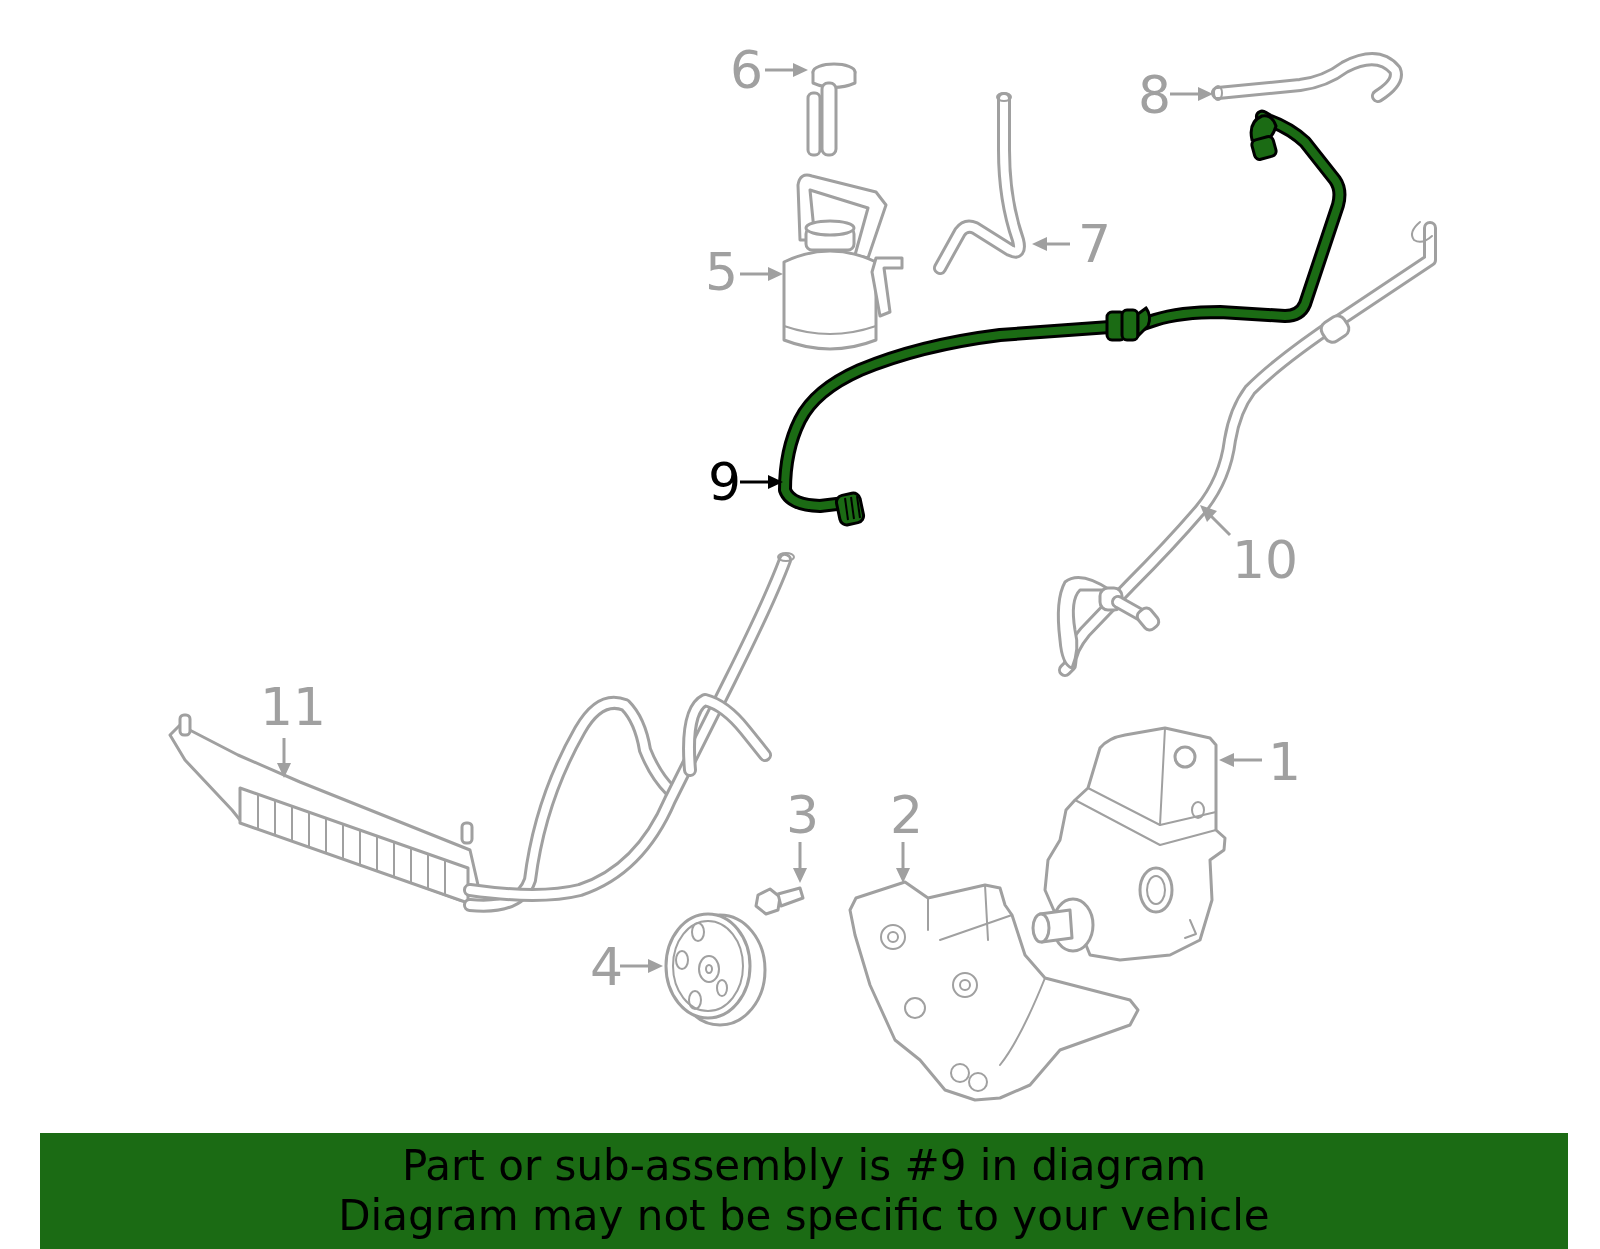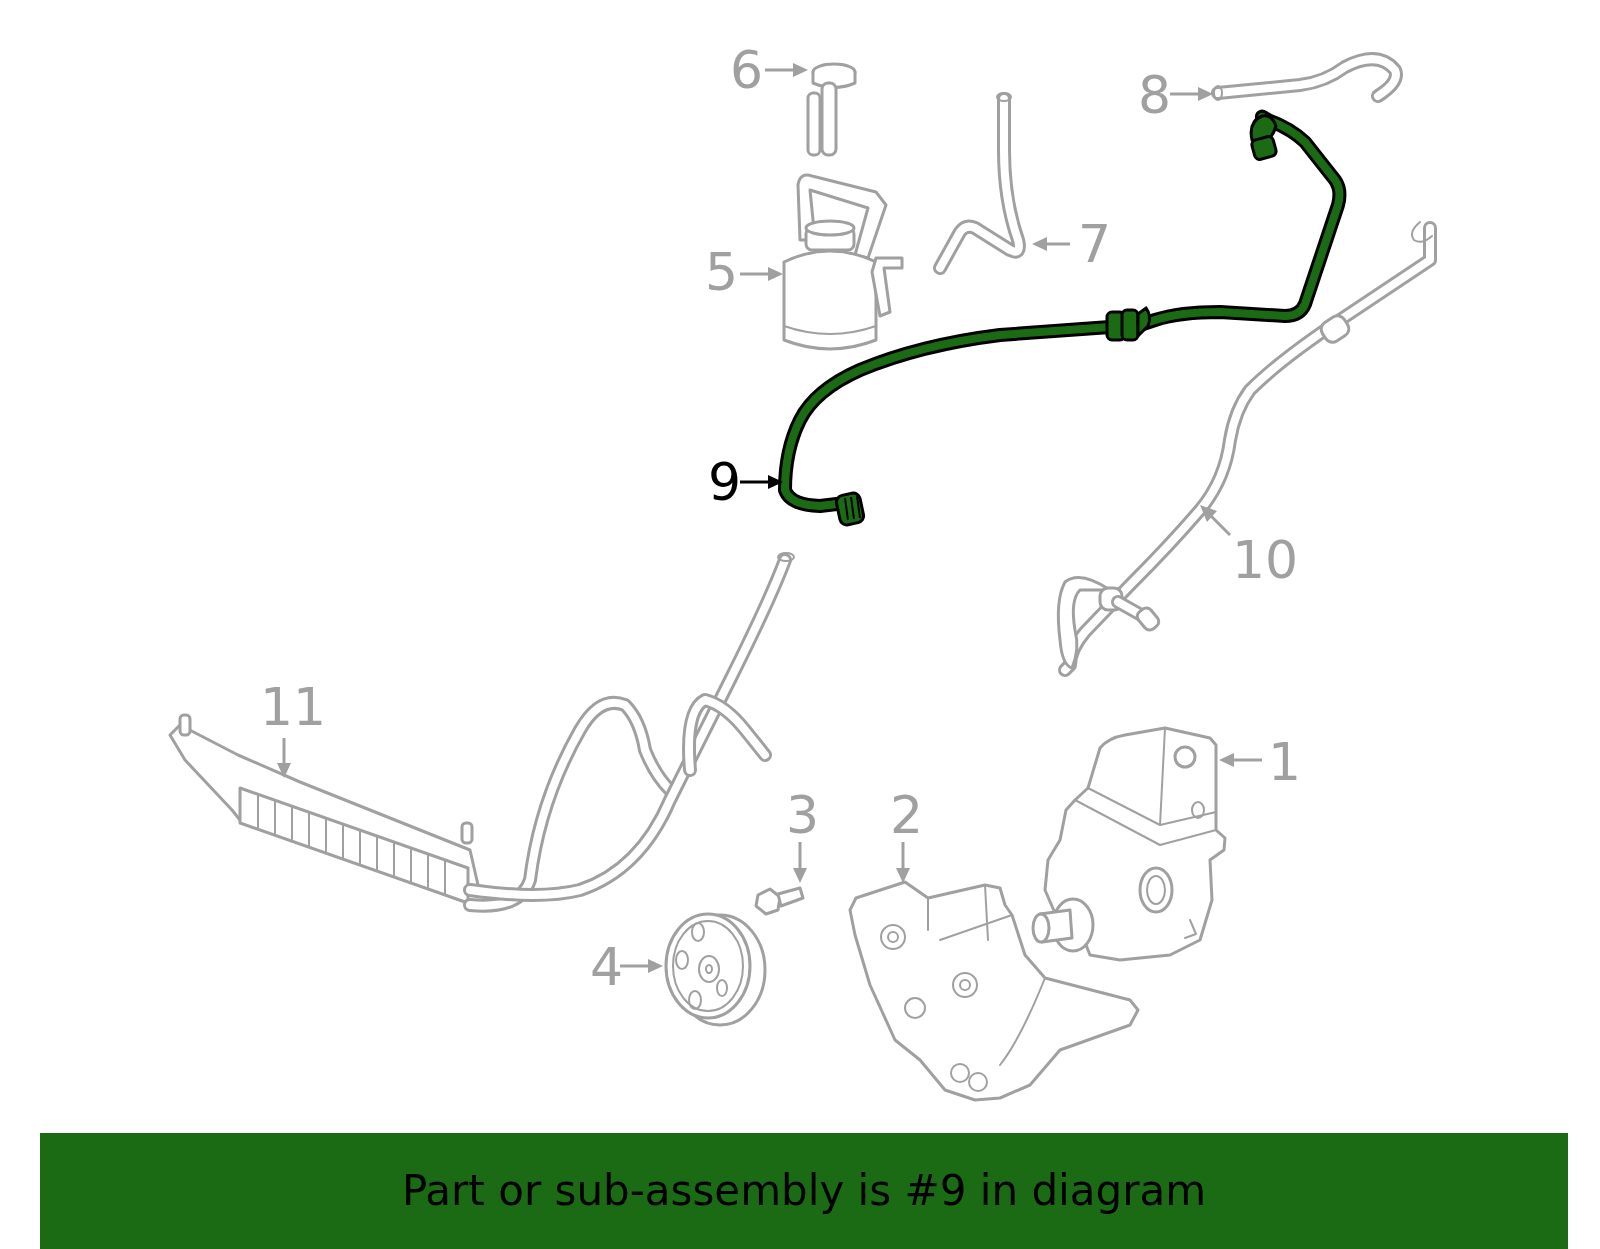--- a/index.html
+++ b/index.html
@@ -211,13 +211,14 @@
   </g>
   <g>
     <text class="callout-num" x="1268" y="780">1</text>
     <line class="arrow" x1="1232" y1="760" x2="1262" y2="760"></line>
     <polygon class="arrowhead" points="1219,760 1234,753 1234,767"></polygon>
   </g>
 </svg>
 
 <div id="banner">
   <span>Part or sub-assembly is #9 in diagram</span>
+  <span>Diagram may not be specific to your vehicle</span>
 </div>
 
 </body></html>

